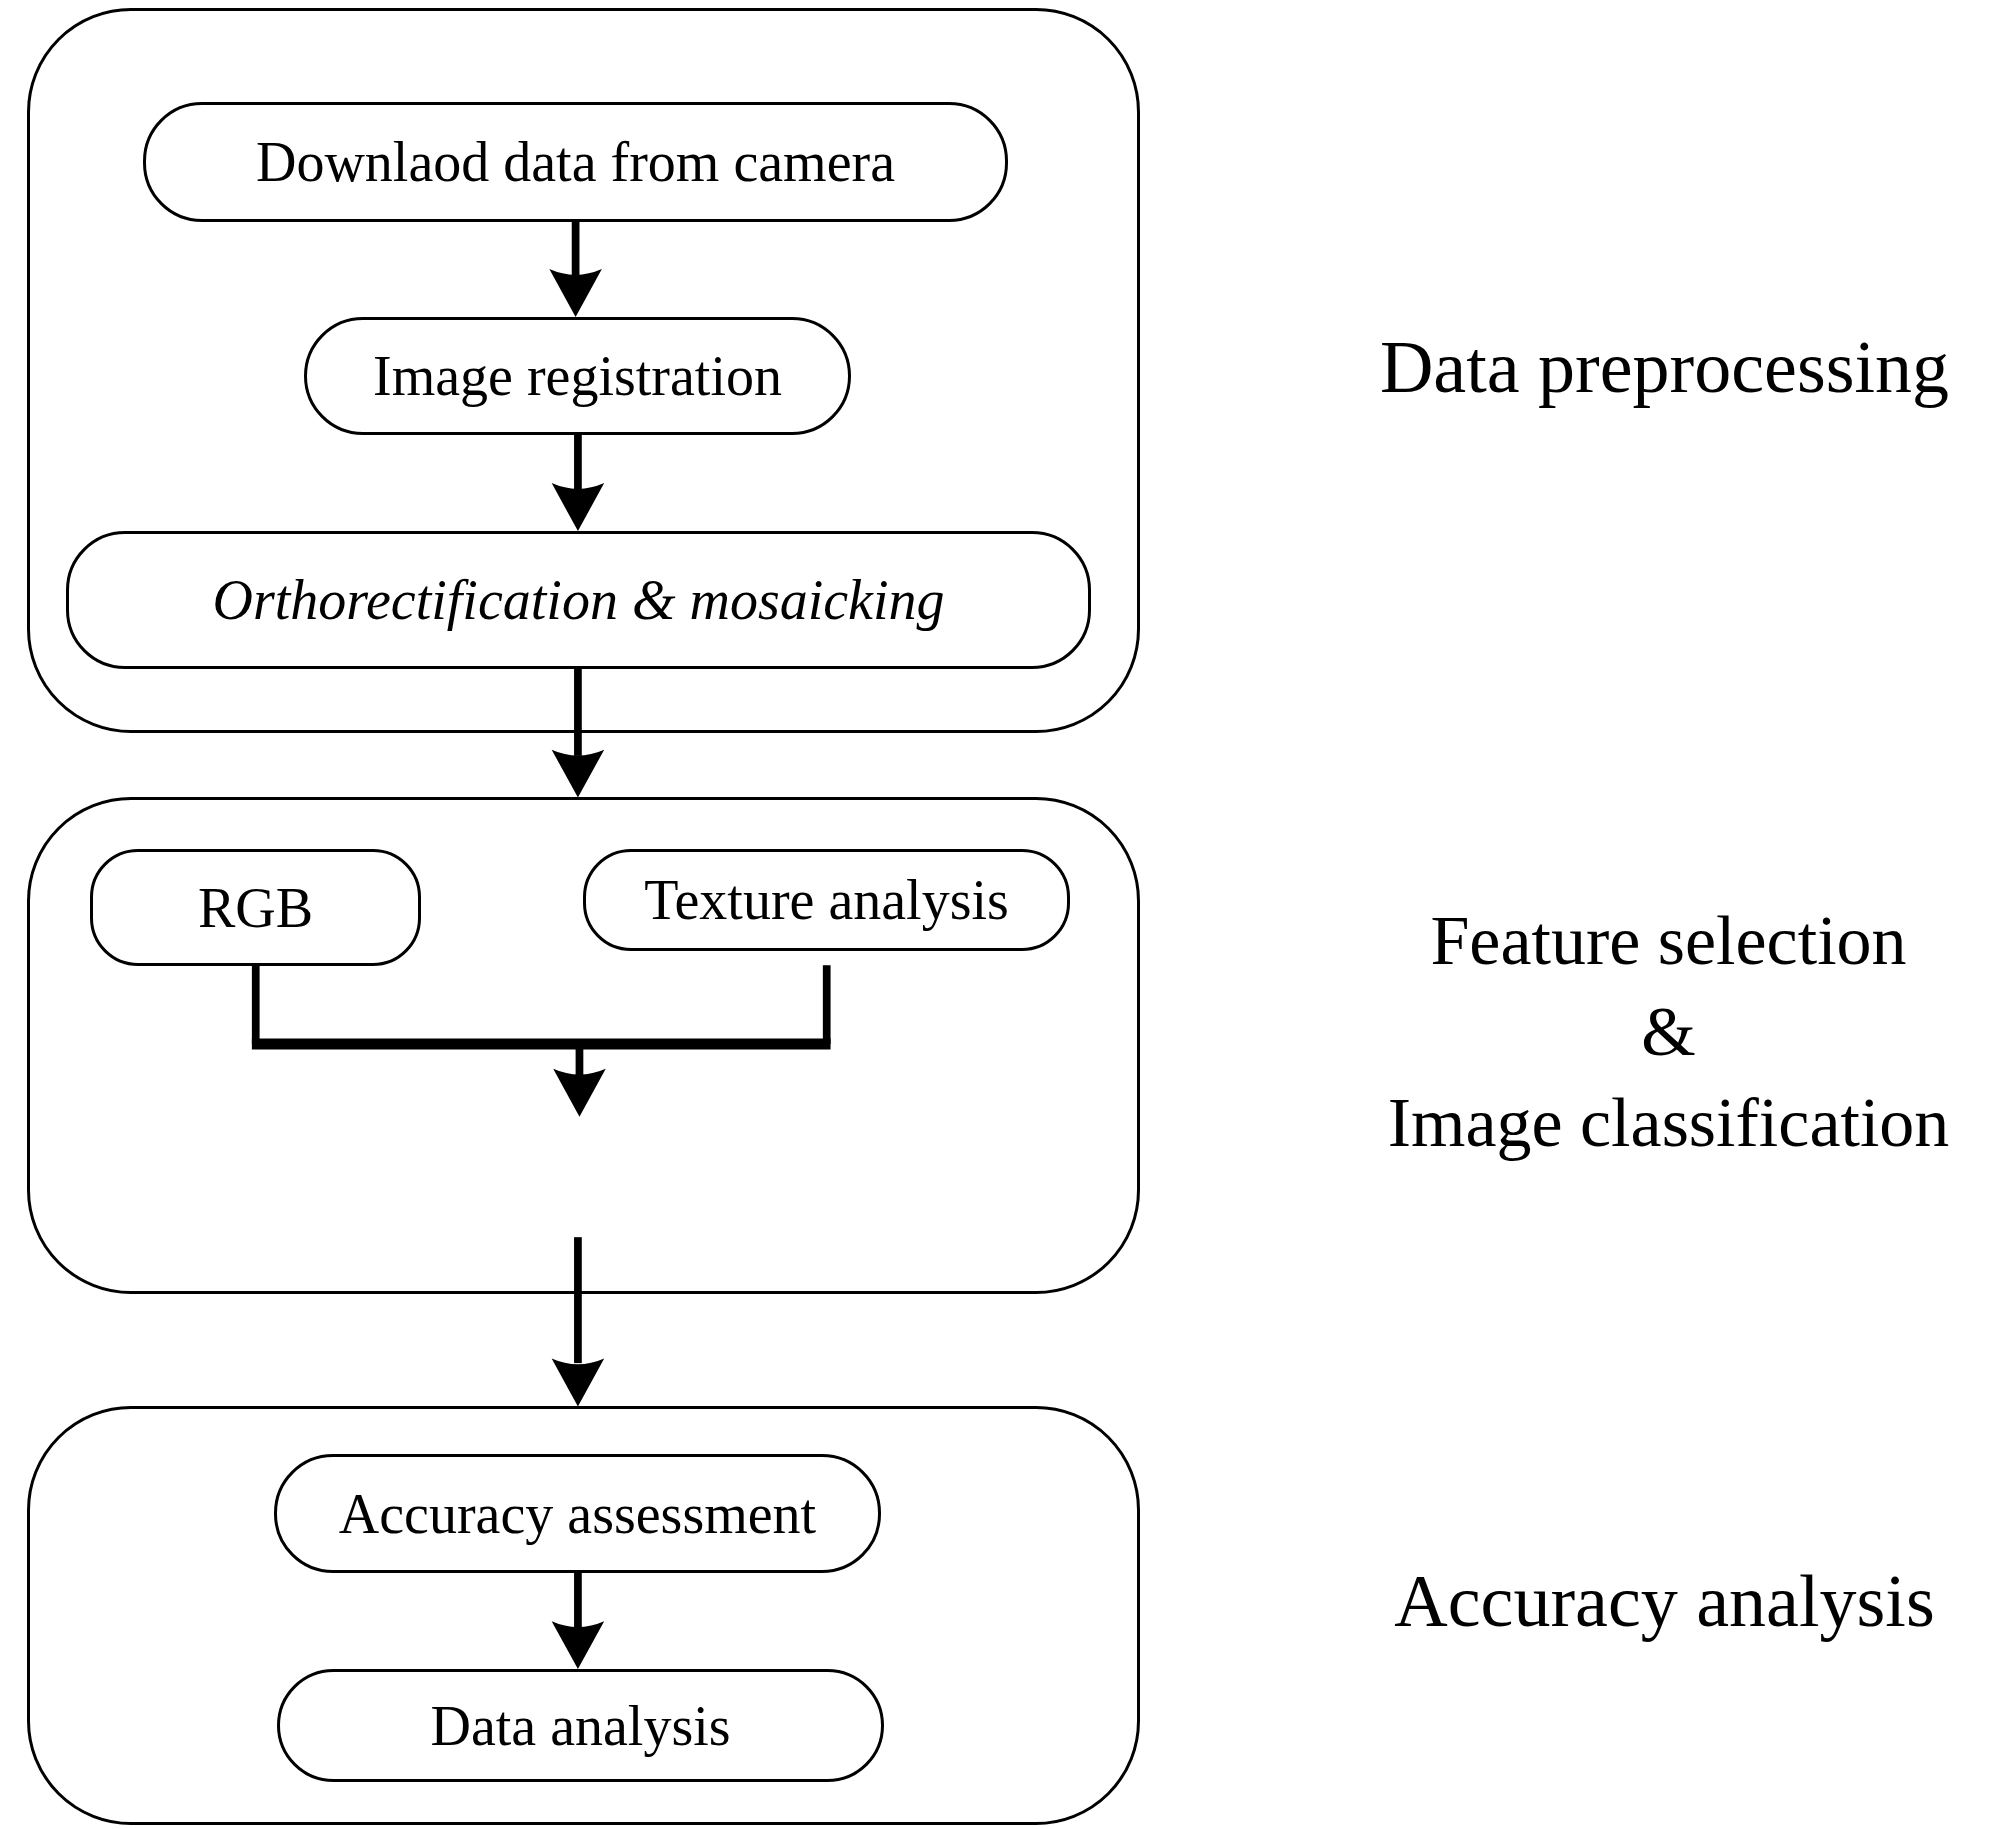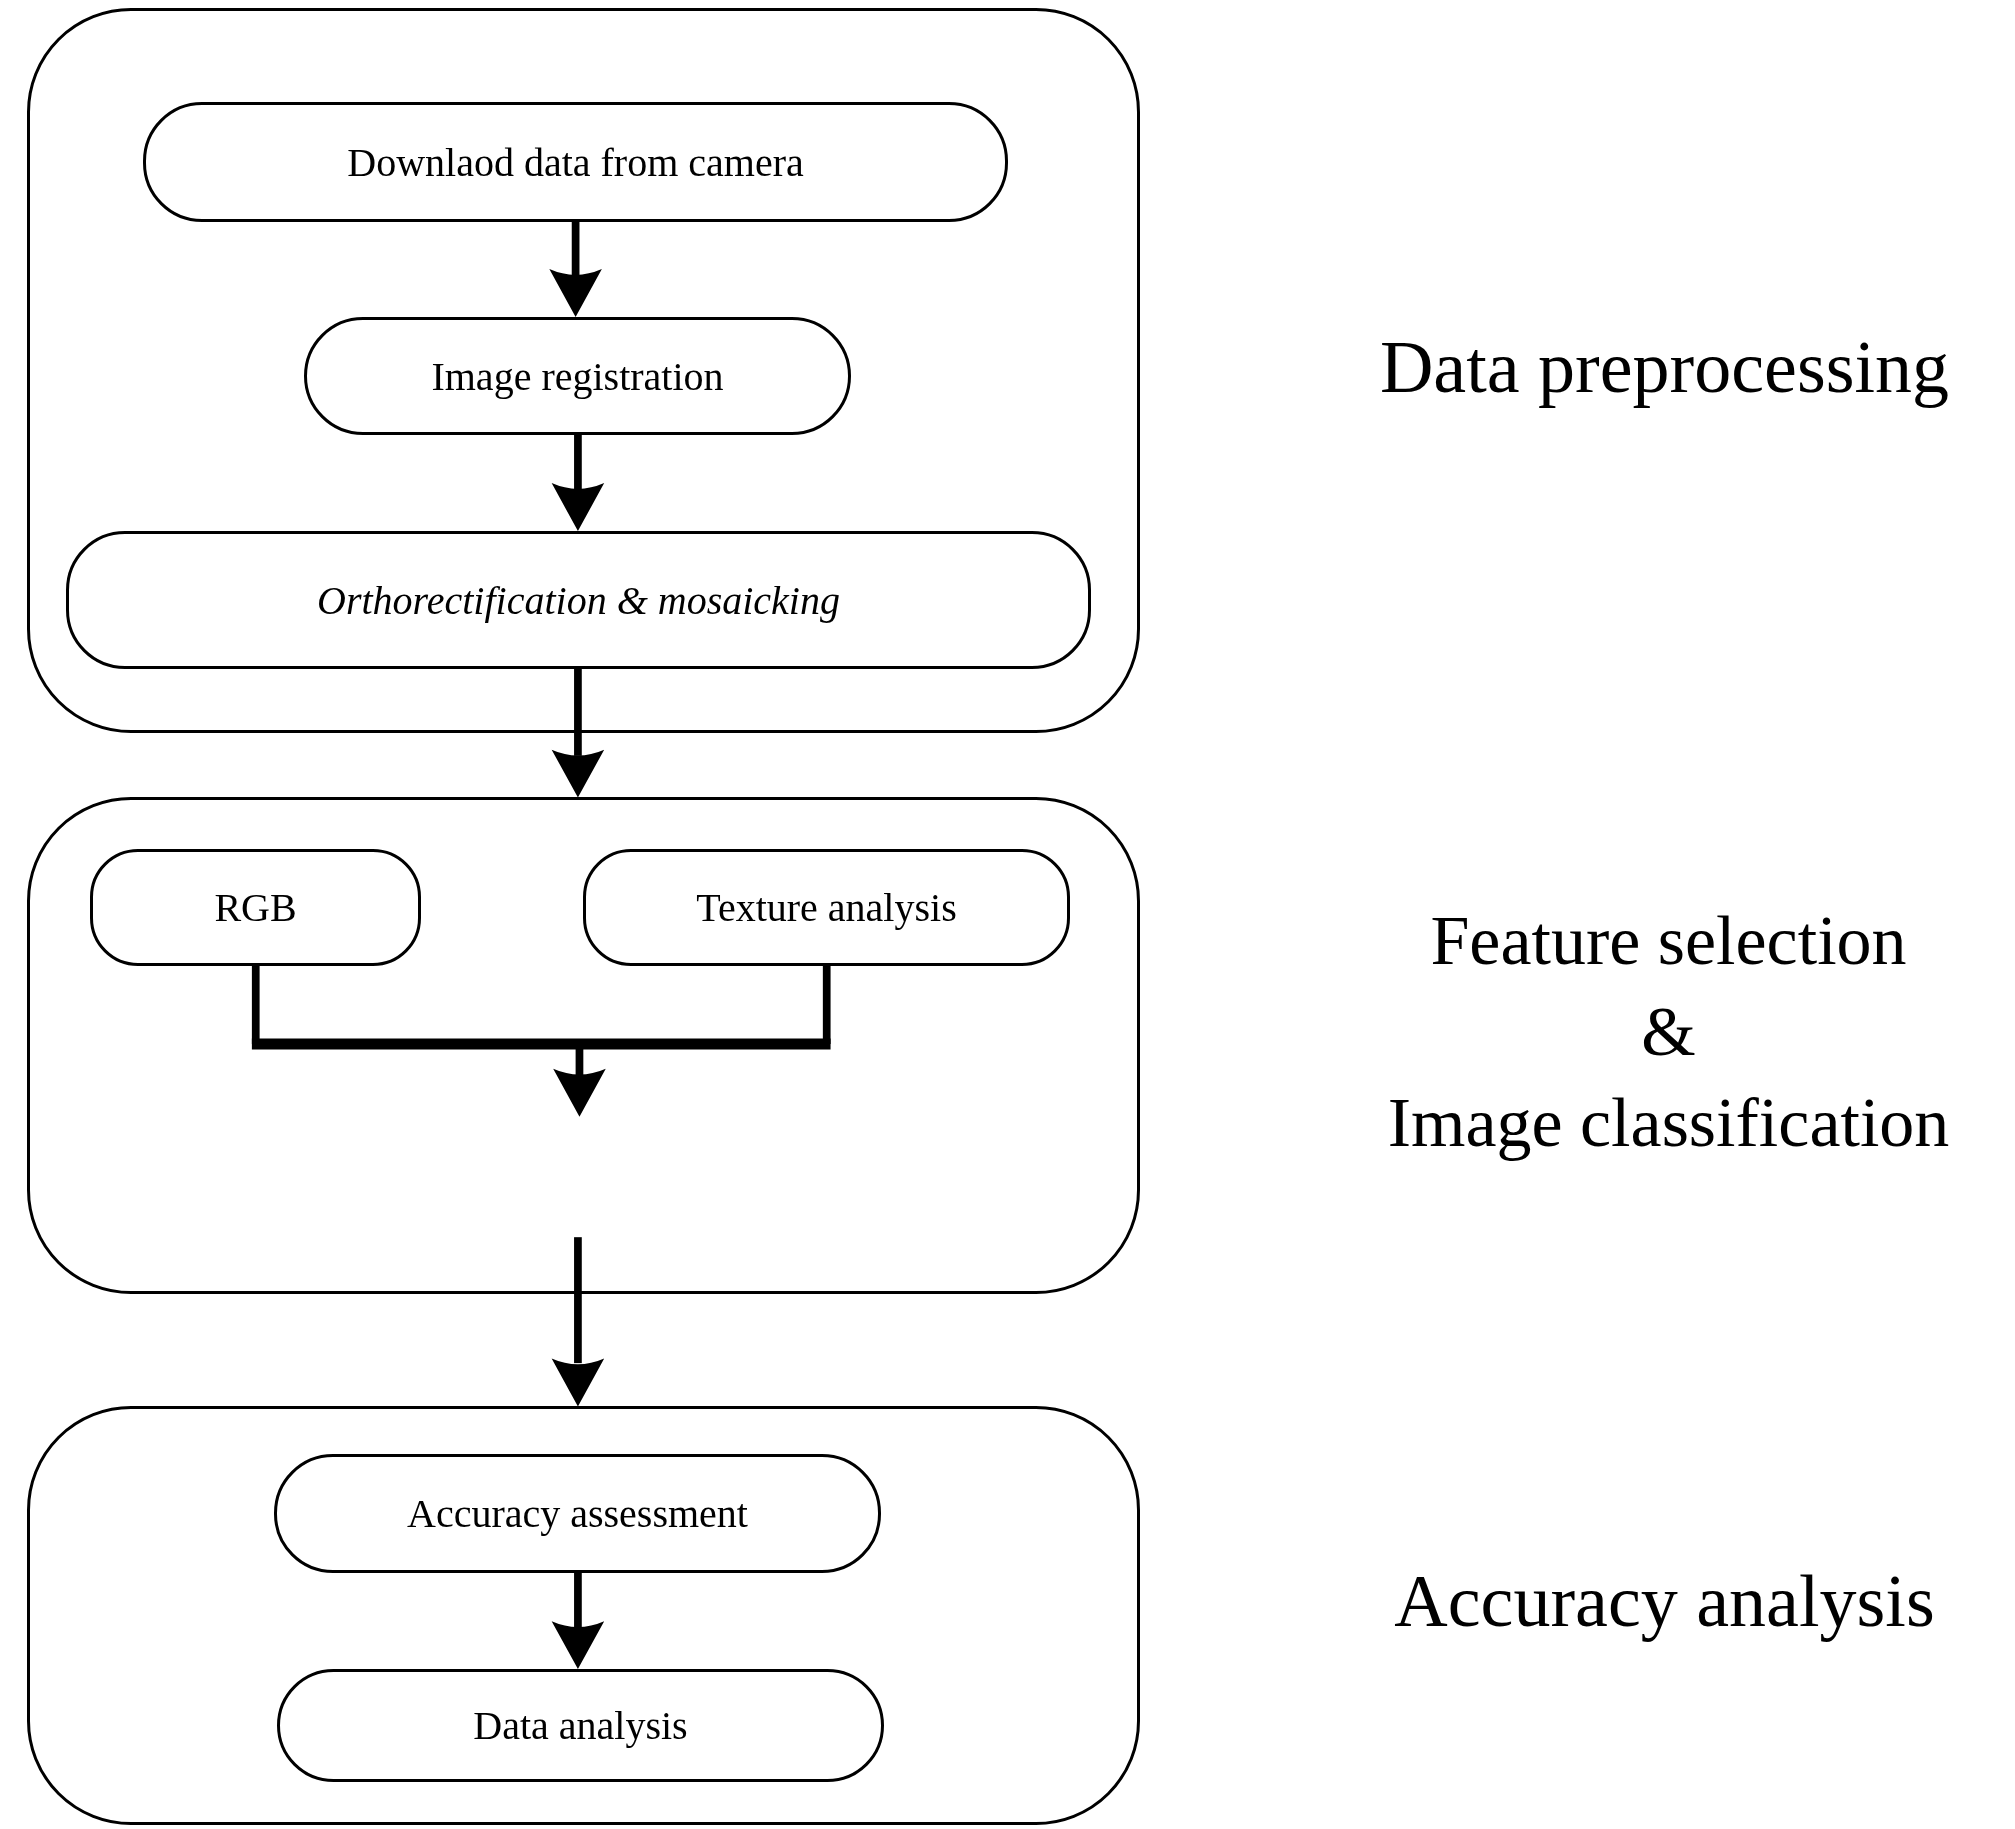--- a/index.html
+++ b/index.html
@@ -33,29 +33,29 @@
   }
 
   .node {
     position: absolute;
     border: 3.9px solid #000000;
     border-radius: 59px;
     background: #ffffff;
     display: flex;
     align-items: center;
     justify-content: center;
-    font-size: 40px;
+    font-size: 56px;
     white-space: nowrap;
     z-index: 3;
   }
   .b-download       { left: 143px; top: 102px;  width: 865px; height: 120px; }
   .b-registration   { left: 304px; top: 317px;  width: 547px;  height: 118px; }
   .b-ortho          { left: 66px;  top: 531px;  width: 1025px; height: 138px; font-style: italic; }
   .b-rgb            { left: 90px; top: 849px; width: 331px;  height: 117px; border-radius: 48px; text-align: center; }
-  .b-texture        { left: 583px; top: 849px; width: 487px;  height: 117px; border-radius: 48px; }
+  .b-texture        { left: 583px; top: 849px; width: 487px;  height: 102px; border-radius: 48px; }
   .b-random-forest  { left: 267px; top: 1116px; width: 618px;  height: 121px; }
   .b-accuracy       { left: 274px; top: 1454px; width: 607px;  height: 119px; }
   .b-scale          { left: 277px; top: 1669px; width: 607px;  height: 113px; }
 
   .stage-label {
     position: absolute;
     text-align: center;
     z-index: 3;
     white-space: nowrap;
   }

